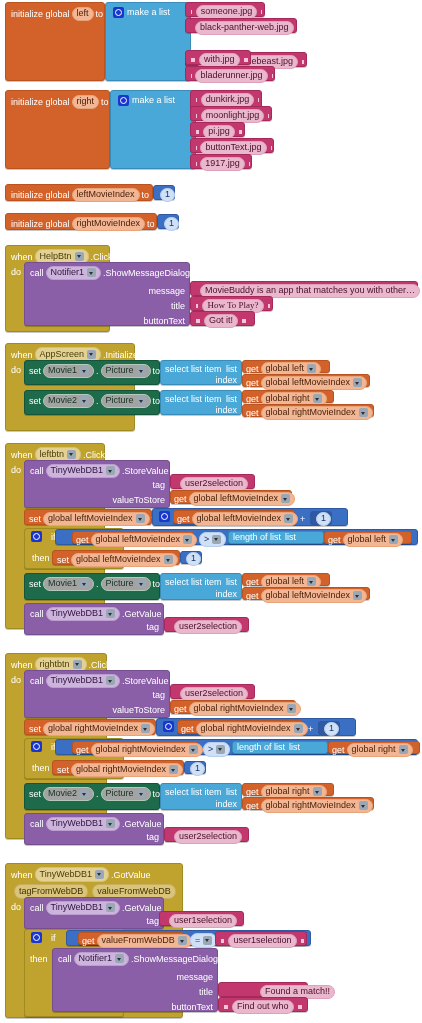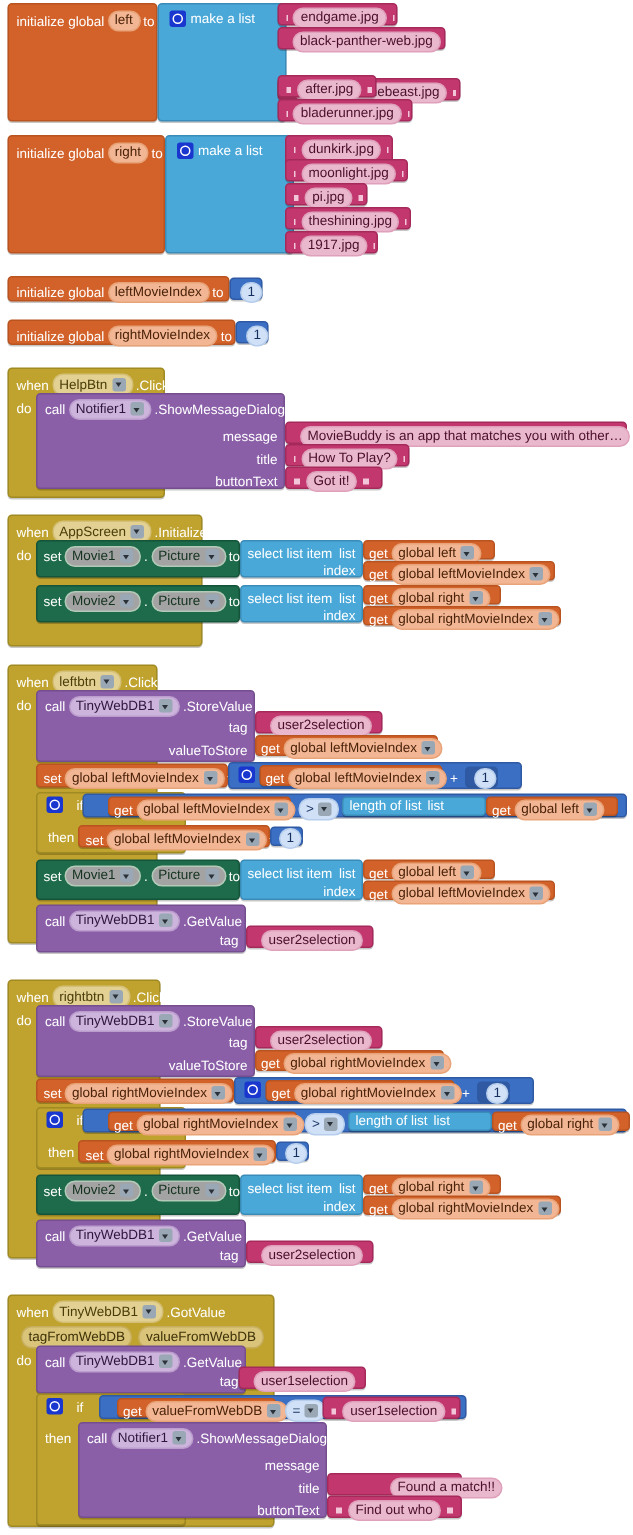--- a/index.html
+++ b/index.html
@@ -77,42 +77,42 @@
 <div class="blk c-list shadow" style="left:105px;top:2px;width:86px;height:79px;">
   <div class="row" style="padding:4px 0 0 4px;">
     <span class="gear"></span>
     <span class="lbl">make a list</span>
   </div>
 </div>
 
 <div class="blk c-text shadow" style="left:185px;top:2px;width:80px;height:15px;">
   <div class="row" style="padding:2px 0 0 3px;">
         <span class="q"></span>
-    <span class="pill pill-text">endgame.jpg</span>
+    <span class="pill pill-text">someone.jpg</span>
         <span class="q"></span>
       </div>
 </div>
 <div class="blk c-text shadow" style="left:185px;top:18px;width:112px;height:15px;">
   <div class="row" style="padding:2px 0 0 3px;">
         <span class="q"></span>
     <span class="pill pill-text">black-panther-web.jpg</span>
         <span class="q"></span>
       </div>
 </div>
 <div class="blk c-text shadow" style="left:185px;top:52px;width:122px;height:15px;">
   <div class="row" style="padding:2px 0 0 3px;">
         <span class="q"></span>
     <span class="pill pill-text">beautyandthebeast.jpg</span>
         <span class="q"></span>
       </div>
 </div>
 <div class="blk c-text shadow" style="left:185px;top:50px;width:66px;height:15px;">
   <div class="row" style="padding:2px 0 0 3px;">
         <span class="q"></span>
-    <span class="pill pill-text">after.jpg</span>
+    <span class="pill pill-text">with.jpg</span>
         <span class="q"></span>
       </div>
 </div>
 <div class="blk c-text shadow" style="left:185px;top:66px;width:90px;height:15px;">
   <div class="row" style="padding:2px 0 0 3px;">
         <span class="q"></span>
     <span class="pill pill-text">bladerunner.jpg</span>
         <span class="q"></span>
       </div>
 </div>
@@ -149,21 +149,21 @@
 <div class="blk c-text shadow" style="left:190px;top:122px;width:55px;height:15px;">
   <div class="row" style="padding:2px 0 0 3px;">
         <span class="q"></span>
     <span class="pill pill-text">pi.jpg</span>
         <span class="q"></span>
       </div>
 </div>
 <div class="blk c-text shadow" style="left:190px;top:138px;width:84px;height:15px;">
   <div class="row" style="padding:2px 0 0 3px;">
         <span class="q"></span>
-    <span class="pill pill-text">theshining.jpg</span>
+    <span class="pill pill-text">buttonText.jpg</span>
         <span class="q"></span>
       </div>
 </div>
 <div class="blk c-text shadow" style="left:190px;top:154px;width:62px;height:15px;">
   <div class="row" style="padding:2px 0 0 3px;">
         <span class="q"></span>
     <span class="pill pill-text">1917.jpg</span>
         <span class="q"></span>
       </div>
 </div>
@@ -220,21 +220,21 @@
 </div>
 
 <div class="blk c-text shadow" style="left:190px;top:281px;width:228px;height:15px;">
   <div class="row" style="padding:2px 0 0 3px;">
         <span class="q"></span>
     <span class="pill pill-text">MovieBuddy is an app that matches you with other…</span>
         <span class="q"></span>
       </div>
 </div>
 <div class="blk c-text shadow" style="left:190px;top:296px;width:83px;height:15px;">
-  <div class="row" style="padding:2px 0 0 3px;">
+  <div class="row" style="padding:2px 0 0 3px;font-family:Liberation Serif, serif;">
         <span class="q"></span>
     <span class="pill pill-text">How To Play?</span>
         <span class="q"></span>
       </div>
 </div>
 <div class="blk c-text shadow" style="left:190px;top:311px;width:65px;height:15px;">
   <div class="row" style="padding:2px 0 0 3px;">
         <span class="q"></span>
     <span class="pill pill-text">Got it!</span>
         <span class="q"></span>

